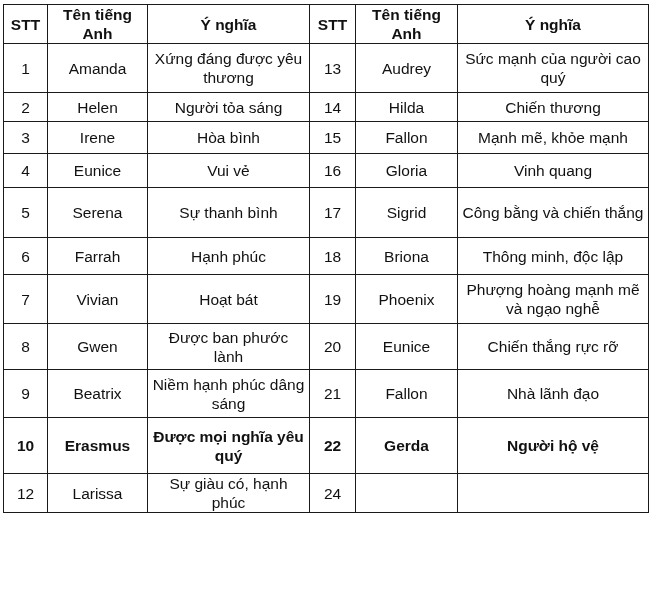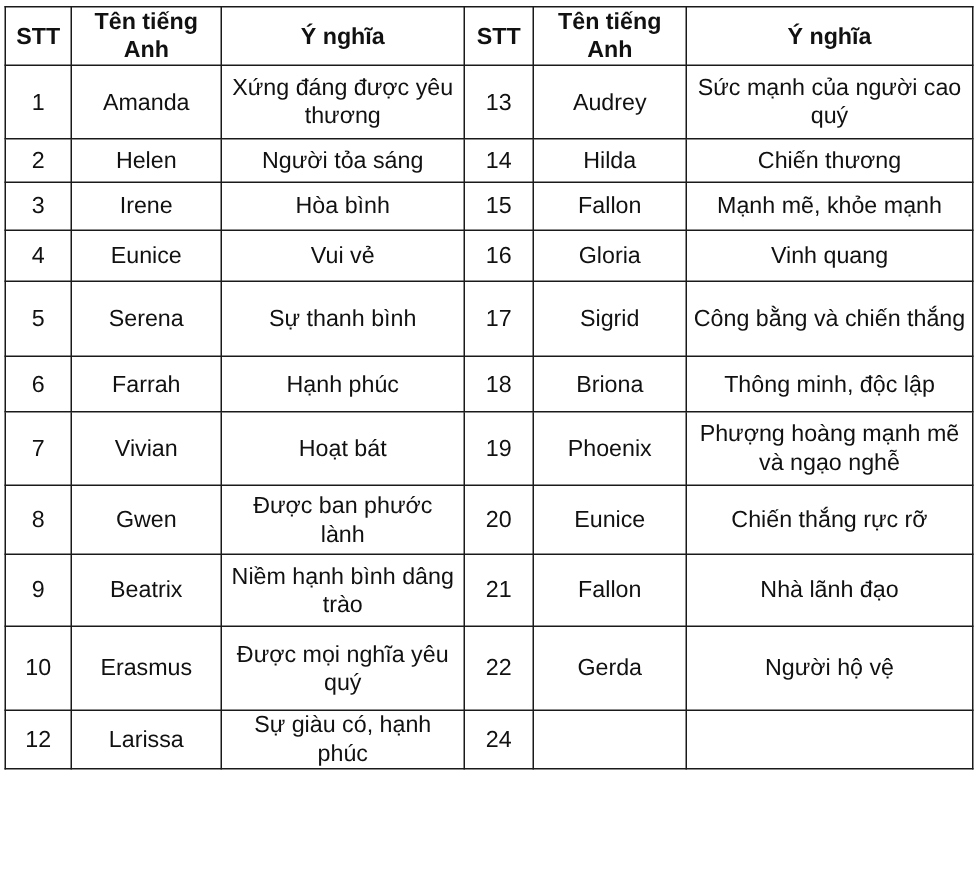--- a/index.html
+++ b/index.html
@@ -108,26 +108,26 @@
         <td>8</td>
         <td>Gwen</td>
         <td>Được ban phước lành</td>
         <td>20</td>
         <td>Eunice</td>
         <td>Chiến thắng rực rỡ</td>
       </tr>
       <tr style="height: 48px;">
         <td>9</td>
         <td>Beatrix</td>
-        <td>Niềm hạnh bình dâng trào</td>
+        <td>Niềm hạnh phúc dâng sáng</td>
         <td>21</td>
         <td>Fallon</td>
         <td>Nhà lãnh đạo</td>
       </tr>
-      <tr style="height: 56px;">
+      <tr style="height: 56px; font-weight: bold;">
         <td>10</td>
         <td>Erasmus</td>
         <td>Được mọi nghĩa yêu quý</td>
         <td>22</td>
         <td>Gerda</td>
         <td>Người hộ vệ</td>
       </tr>
       <tr style="height: 32px;">
         <td>12</td>
         <td>Larissa</td>

